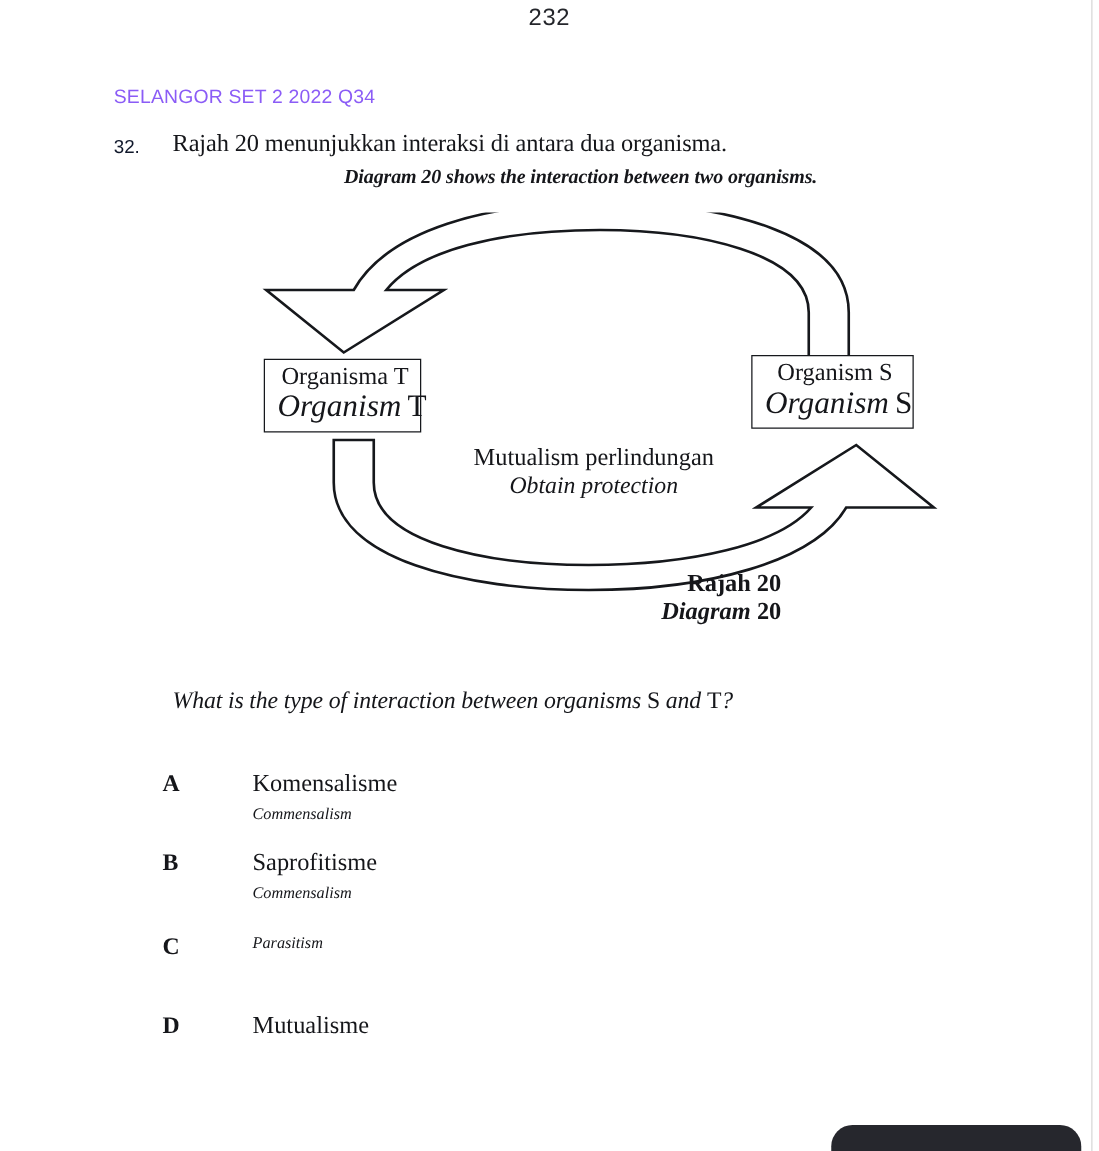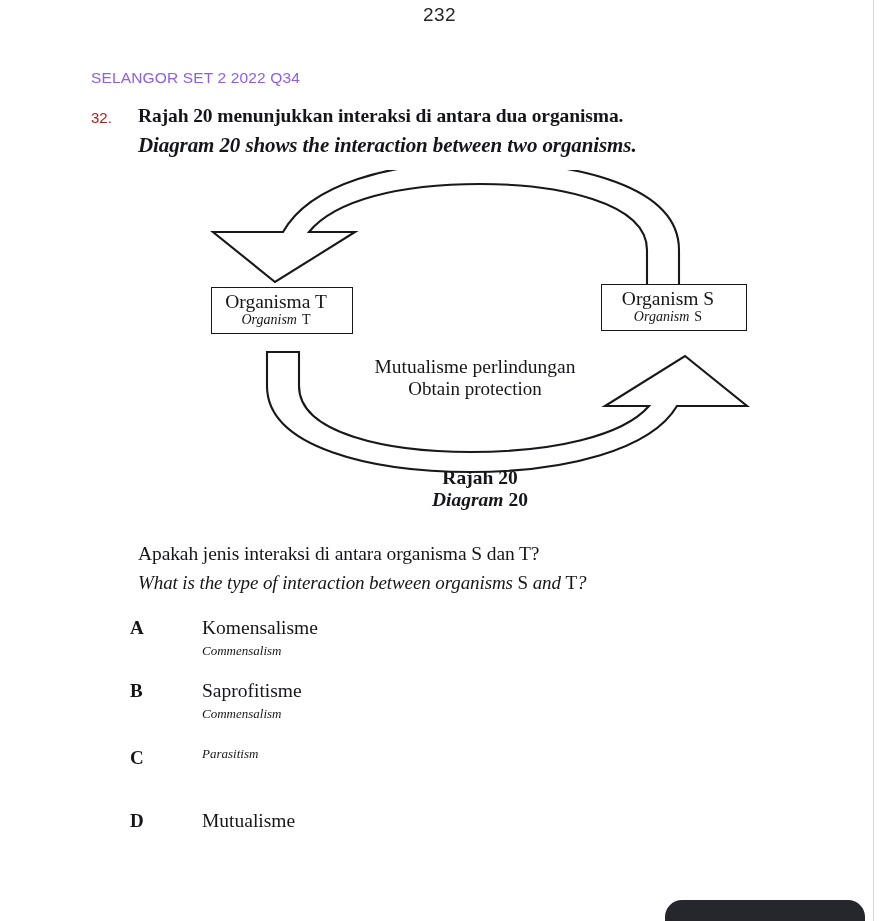--- a/index.html
+++ b/index.html
@@ -57,67 +57,68 @@
     top: 105px;
     left: 91px;
     width: 700px;
   }
   #question-number {
     position: absolute;
     left: 0;
     top: 4px;
     font-family: "Liberation Sans", sans-serif;
     font-size: 15px;
-    color: #b91c1c;
+    color: #0f172a;
   }
   .stem-lines { margin-left: 47px; }
   #stem-malay {
     font-size: 19.5px;
-    font-weight: bold;
+    font-weight: normal;
     letter-spacing: -0.1px;
     white-space: nowrap;
     line-height: 1.12;
   }
   #stem-english {
-    font-size: 21px;
+    font-size: 16px;
     font-weight: bold;
     font-style: italic;
     letter-spacing: -0.1px;
     white-space: nowrap;
     line-height: 1.25;
     margin-top: 5px;
+    text-align: center;
   }
 
   
   #diagram {
     position: absolute;
     top: 170px;
     left: 185px;
     width: 590px;
     height: 365px;
   }
   #cycle-svg {
     position: absolute;
     top: 0;
     left: 0;
   }
   .org-box {
     position: absolute;
     border: 1.7px solid #16181c;
     background: #ffffff;
     text-align: center;
-    padding: 3px 22px 5px 10px;
+    padding: 3px 6px 5px 10px;
     line-height: 1.1;
   }
   .org-box .name-my {
     font-size: 19.5px;
     white-space: nowrap;
   }
   .org-box .name-en {
-    font-size: 14px;
+    font-size: 25px;
     font-style: italic;
     white-space: nowrap;
     font-family: Liberation Serif, serif;
   }
   .org-box .name-en .letter { font-style: normal; }
   #box-organism-t { left: 26px; top: 117px; width: 108px; }
   #box-organism-s { left: 416px; top: 114px; width: 112px; }
 
   #center-caption {
     position: absolute;
@@ -126,29 +127,30 @@
     width: 300px;
     text-align: center;
     line-height: 1.14;
   }
   #center-caption .cap-my {
     font-size: 19.5px;
     white-space: nowrap;
   }
   #center-caption .cap-en {
     font-size: 19px;
+    font-style: italic;
     white-space: nowrap;
   }
 
   #diagram-caption {
     position: absolute;
     left: 150px;
-    top: 297px;
+    top: 287px;
     width: 290px;
-    text-align: center;
+    text-align: right;
     line-height: 1.15;
   }
   #diagram-caption .fig-my {
     font-size: 19.5px;
     font-weight: bold;
   }
   #diagram-caption .fig-en {
     font-size: 19.5px;
     font-weight: bold;
     font-style: italic;
@@ -277,32 +279,31 @@
       <div class="name-my">Organisma T</div>
       <div class="name-en"><span>Organism</span><span class="letter" style="margin-left:5px;">T</span></div>
     </div>
 
     <div class="org-box" id="box-organism-s">
       <div class="name-my">Organism S</div>
       <div class="name-en"><span>Organism</span><span class="letter" style="margin-left:5px;">S</span></div>
     </div>
 
     <div id="center-caption">
-      <div class="cap-my">Mutualisme perlindungan</div>
+      <div class="cap-my">Mutualism perlindungan</div>
       <div class="cap-en">Obtain protection</div>
     </div>
 
     <div id="diagram-caption">
       <div class="fig-my">Rajah 20</div>
       <div class="fig-en"><span>Diagram</span><span class="num" style="margin-left:5px;">20</span></div>
     </div>
   </div>
 
   <div id="prompt-block">
-    <div id="prompt-malay">Apakah jenis interaksi di antara organisma S dan T?</div>
     <div id="prompt-english"><span>What is the type of interaction between organisms </span><span class="up">S</span><span> and </span><span class="up">T</span><span>?</span></div>
   </div>
 
   <div id="options">
 
     <div class="option-row">
       <div class="option-letter">A</div>
       <div class="option-texts">
         <div class="option-my">Komensalisme</div>
         <div class="option-en">Commensalism</div>

